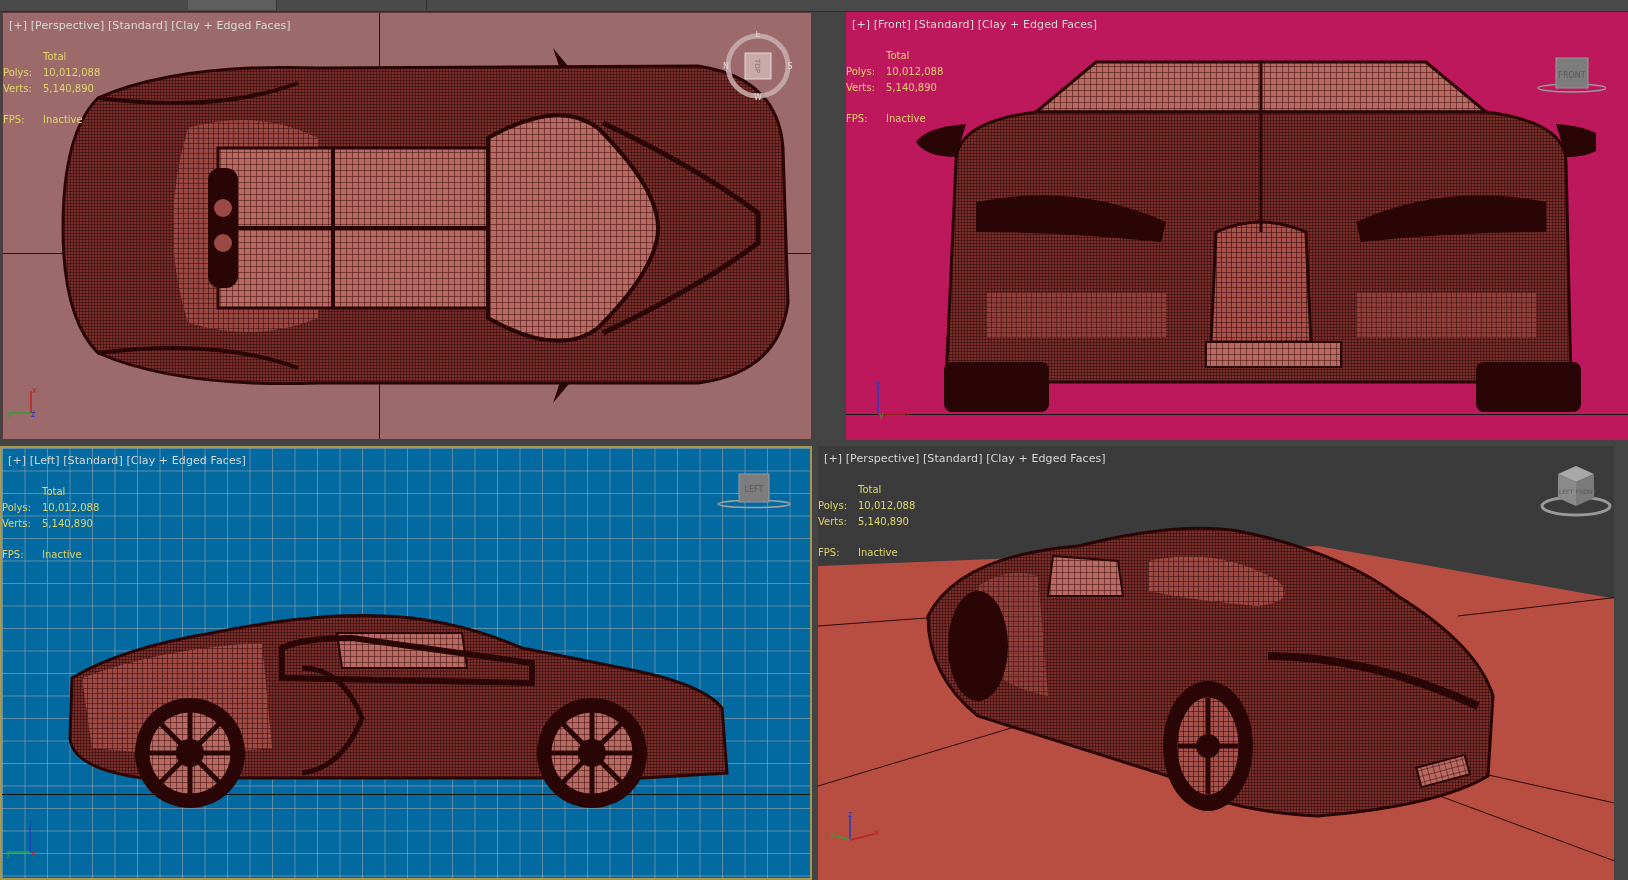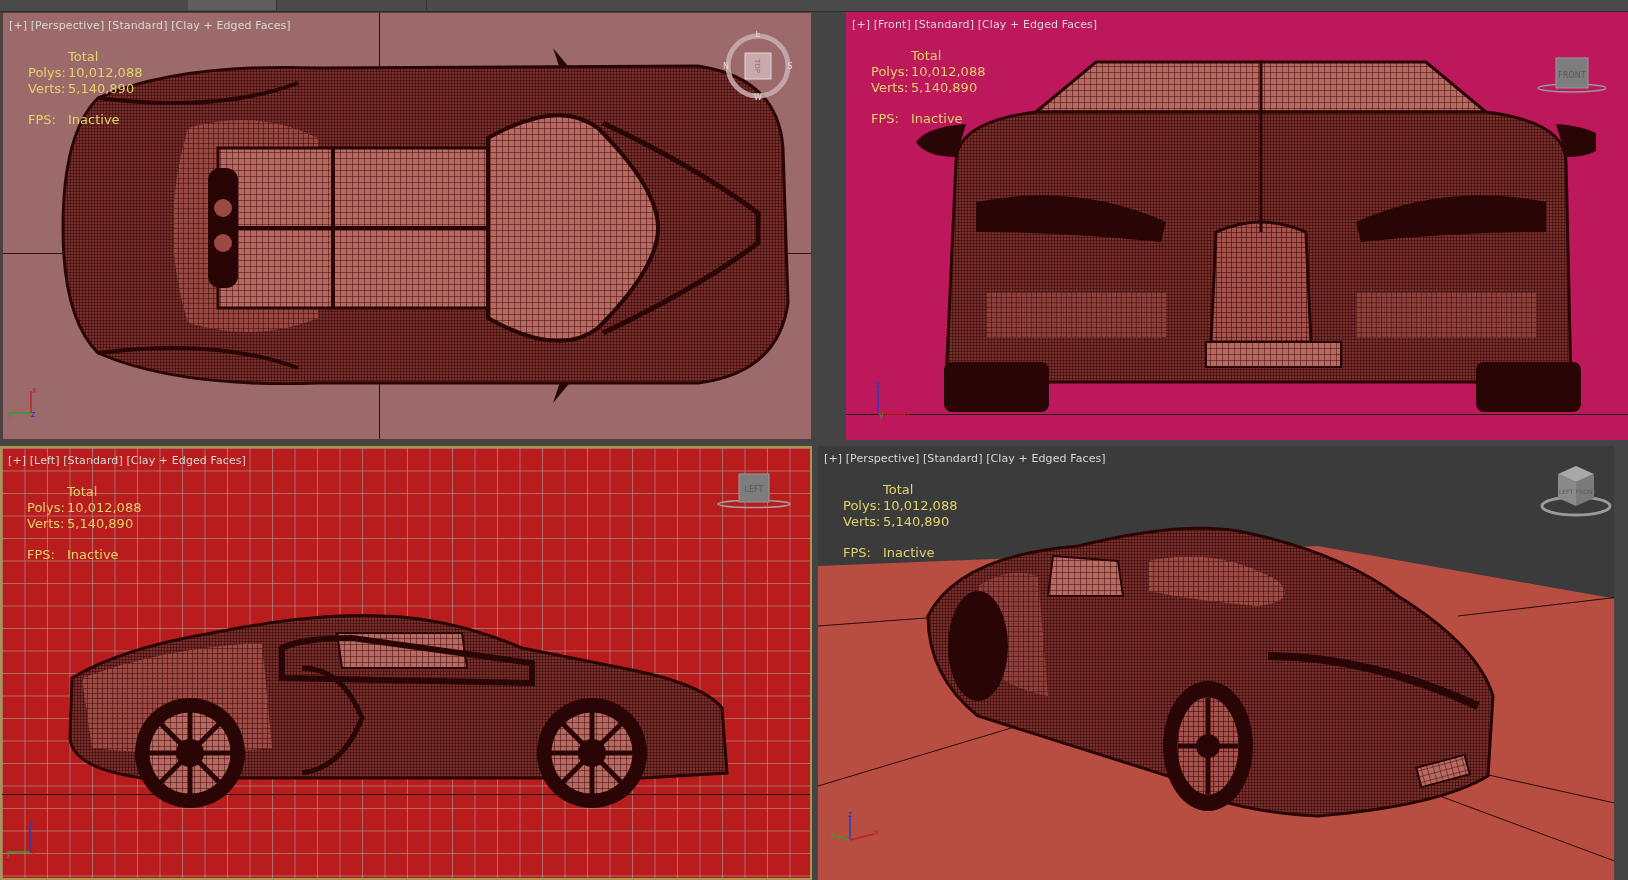--- a/index.html
+++ b/index.html
@@ -17,31 +17,31 @@
   }
   .vp {
     position:absolute; overflow:hidden; box-sizing:border-box;
   }
   .vp-label {
     position:absolute; left:6px; top:6px; color:#d8d8d8;
     font-size:11px; letter-spacing:0.1px; white-space:nowrap; z-index:5;
   }
   .vp-label span { cursor:pointer; }
   .stats {
-    position:absolute; left:25px; top:36px; color:#e0d46a; font-size:13px;
+    position:absolute; left:0; top:36px; color:#e0d46a; font-size:10px;
     line-height:16px; z-index:5;
   }
   .stats .row { display:flex; }
   .stats .k { width:40px; }
   .stats .gap { height:15px; }
   .axis { position:absolute; z-index:5; }
   .viewcube { position:absolute; z-index:5; }
   #vp-ortho { left:2px; top:12px; width:810px; height:428px; background:#9d6a6b; border:1px solid #5a3b3c; }
   #vp-front { left:818px; top:12px; width:810px; height:428px; background:#be185d;margin-left:28px; }
-  #vp-left { left:0px; top:446px; width:812px; height:434px; background:#b91c1c; border:2px solid #a6974f;text-decoration:underline; }
+  #vp-left { left:0px; top:446px; width:812px; height:434px; background:#0369a1; border:2px solid #a6974f;text-decoration:underline; }
   #vp-persp { left:818px; top:446px; width:796px; height:434px; background:#3b3b3b; }
   .gridbg {
     position:absolute; inset:0;
     background-image:
       linear-gradient(to right, rgba(170,170,170,0.55) 1px, transparent 1px),
       linear-gradient(to bottom, rgba(170,170,170,0.55) 1px, transparent 1px);
     background-size:22.5px 22.5px;
   }
   svg { display:block; }
 </style>

